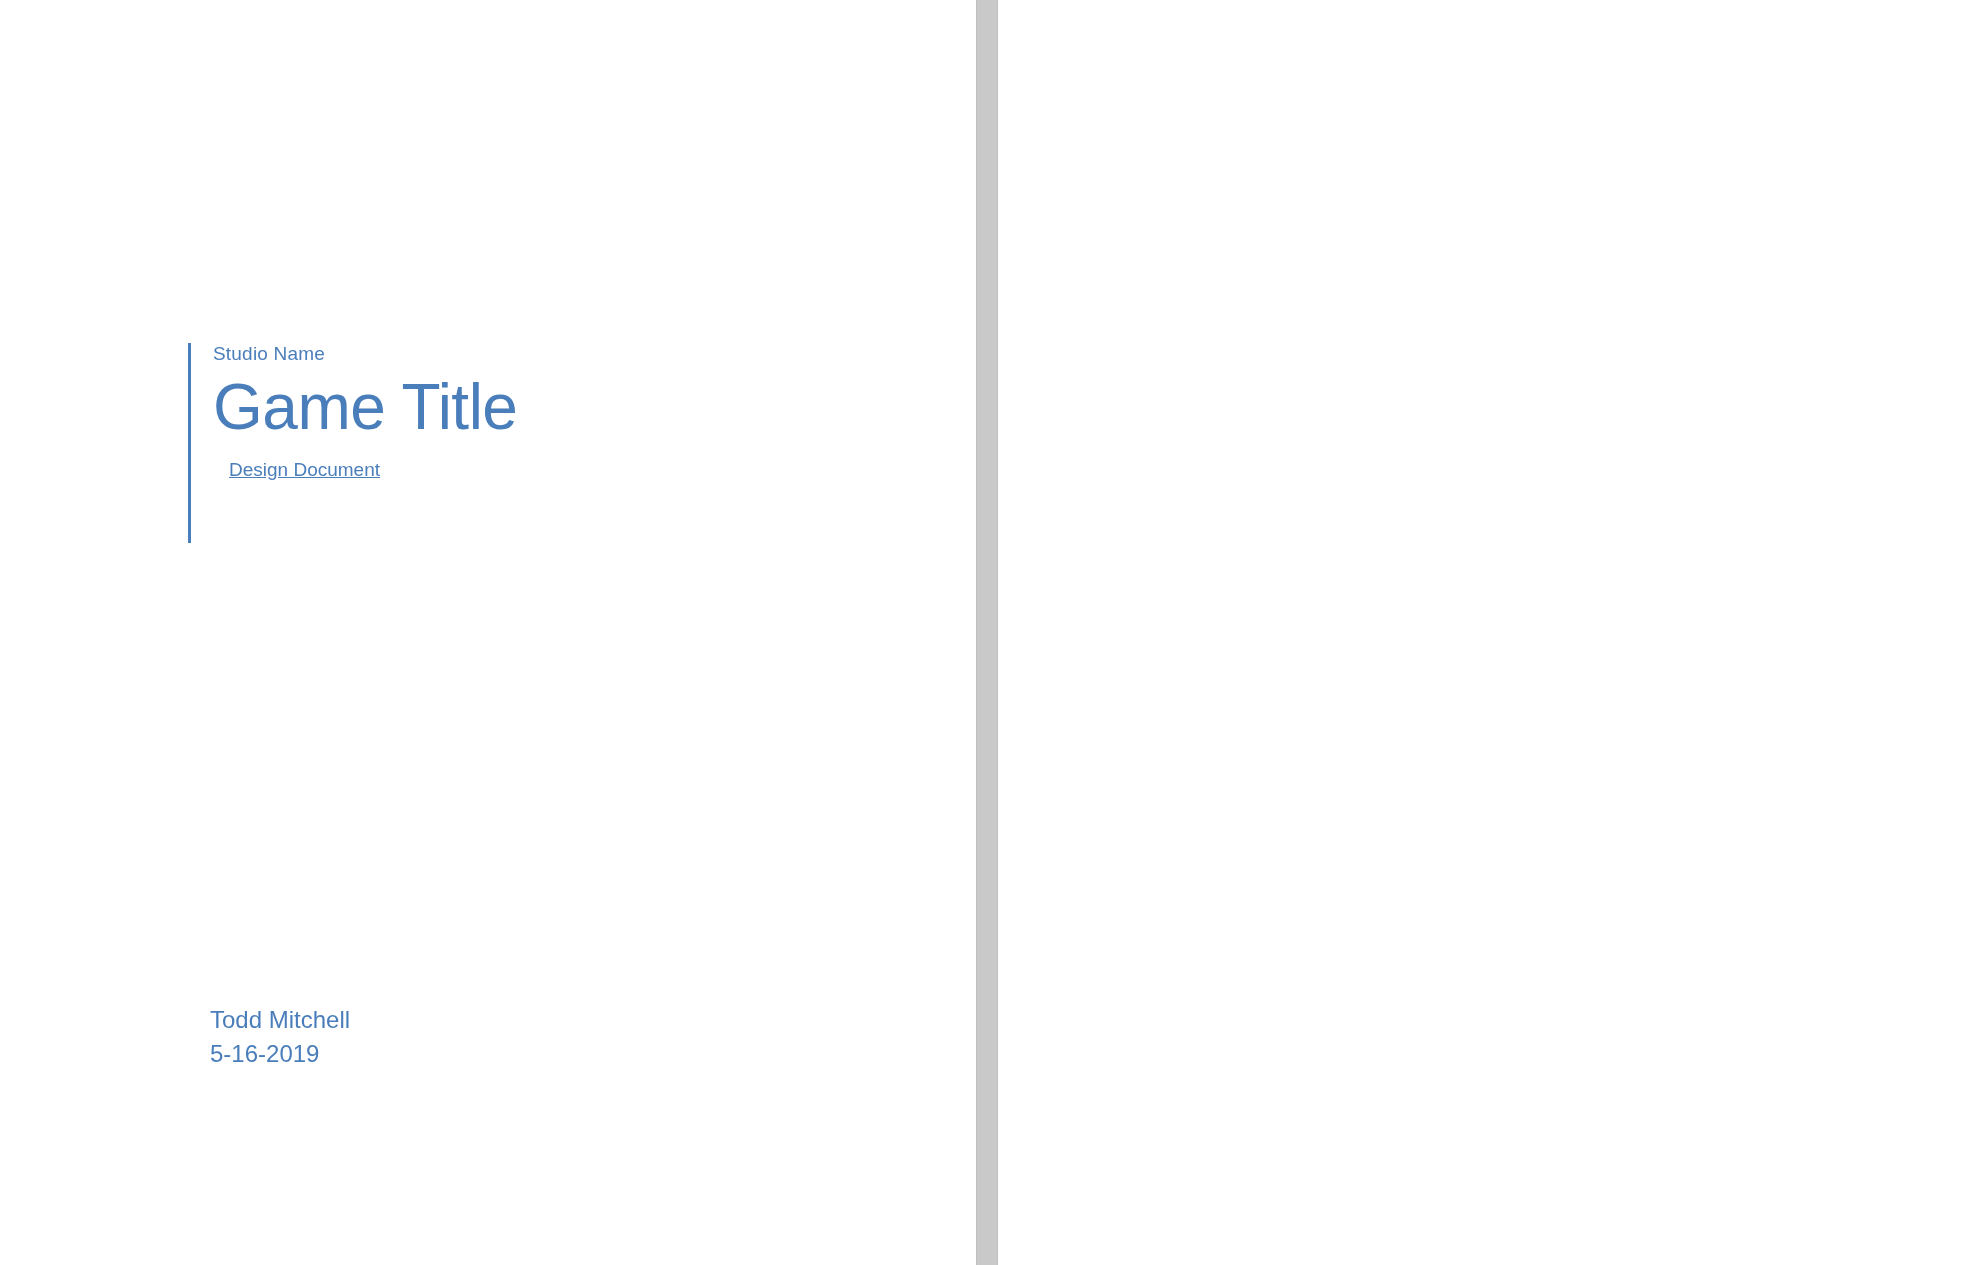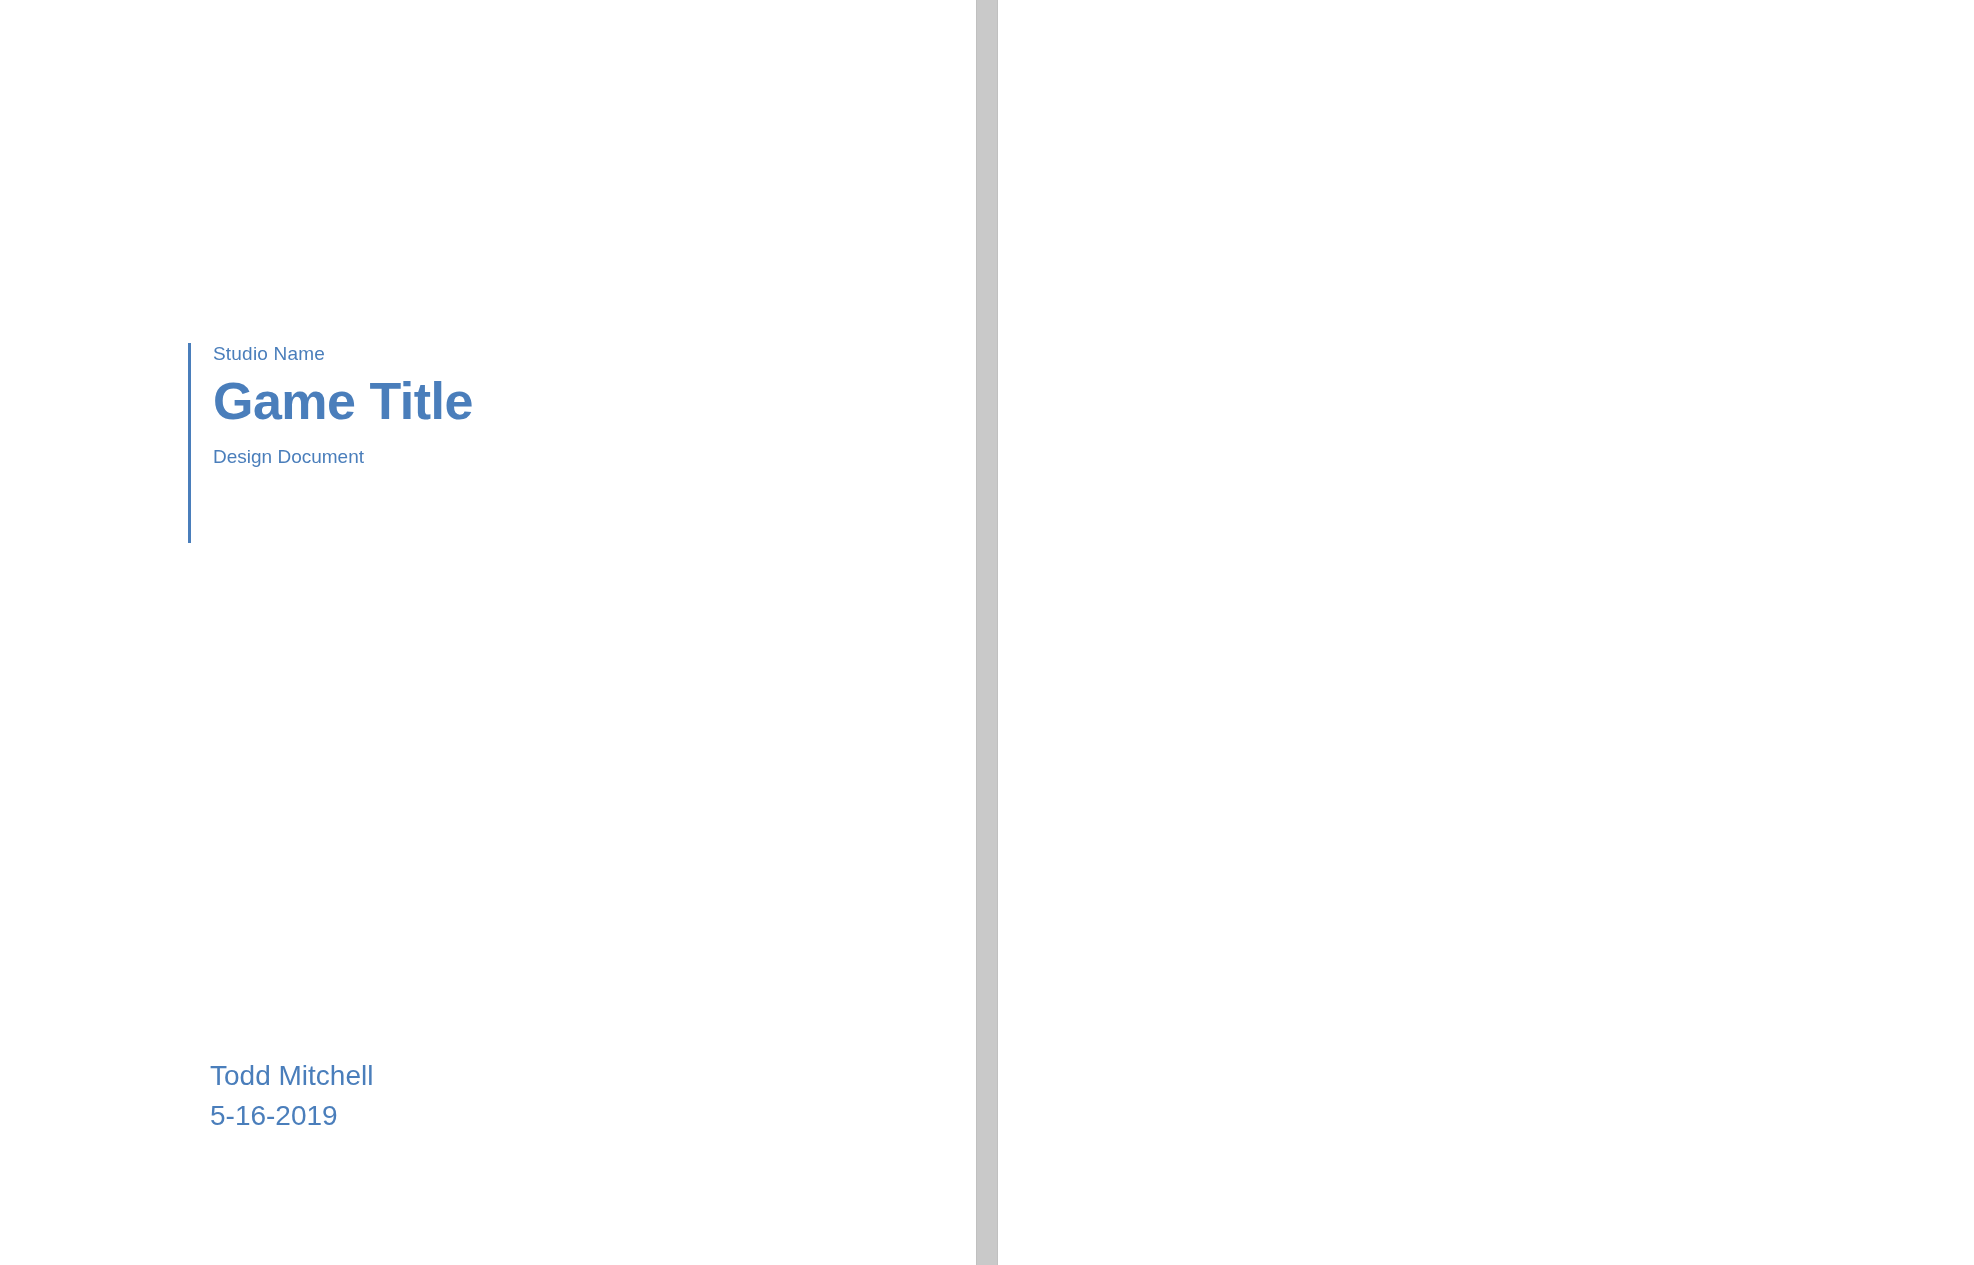--- a/index.html
+++ b/index.html
@@ -50,39 +50,40 @@
     height: 200px;
   }
   .studio-name {
     font-size: 19px;
     color: #4a7ebb;
     letter-spacing: 0.2px;
     margin: 0 0 8px 0;
     line-height: 1.2;
   }
   .game-title {
-    font-size: 52px;
+    font-size: 64px;
     color: #4a7ebb;
-    font-weight: 700;
+    font-weight: 400;
     line-height: 1.05;
     margin: 0 0 18px 0;
     letter-spacing: -0.5px;
   }
   .doc-subtitle {
     font-size: 19px;
     color: #4a7ebb;
-    margin: 0;
+    margin: 16px;
     line-height: 1.2;
+    text-decoration: underline;
   }
   .author-block {
     position: absolute;
     left: 210px;
-    top: 1056px;
+    top: 1003px;
     color: #4a7ebb;
-    font-size: 28px;
+    font-size: 24px;
     line-height: 1.42;
   }
   .author-block div { white-space: nowrap; }
 </style>
 </head>
 <body>
 
 <div id="root">
 
   <div class="page page-left">

